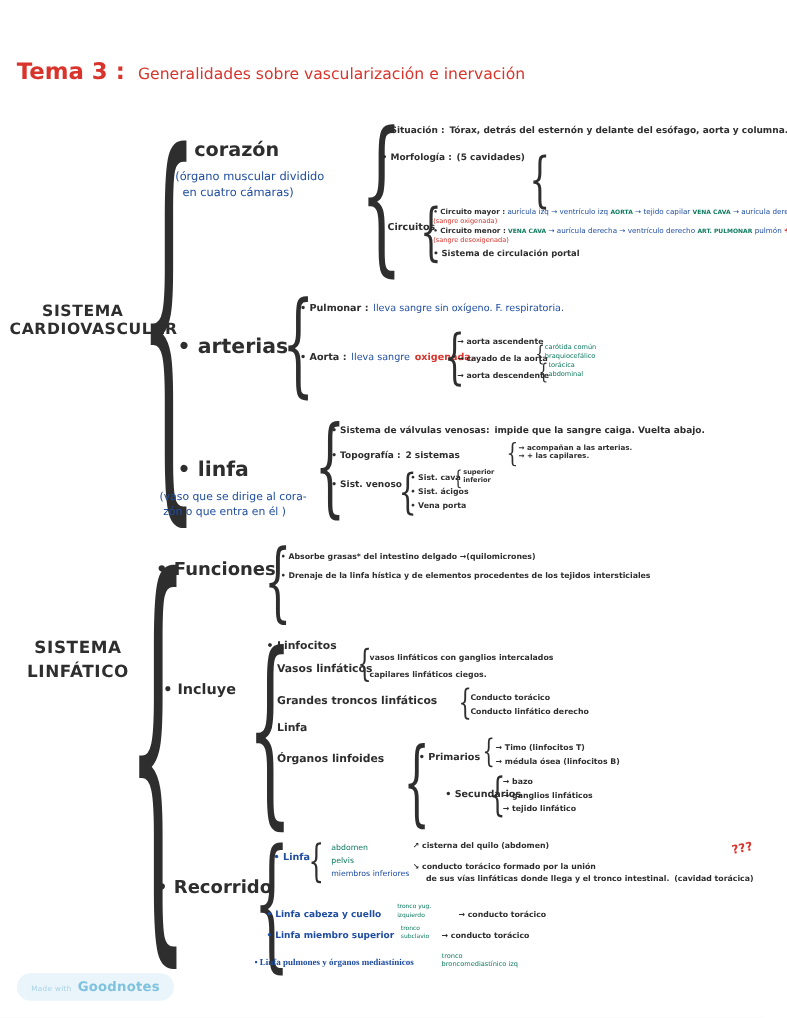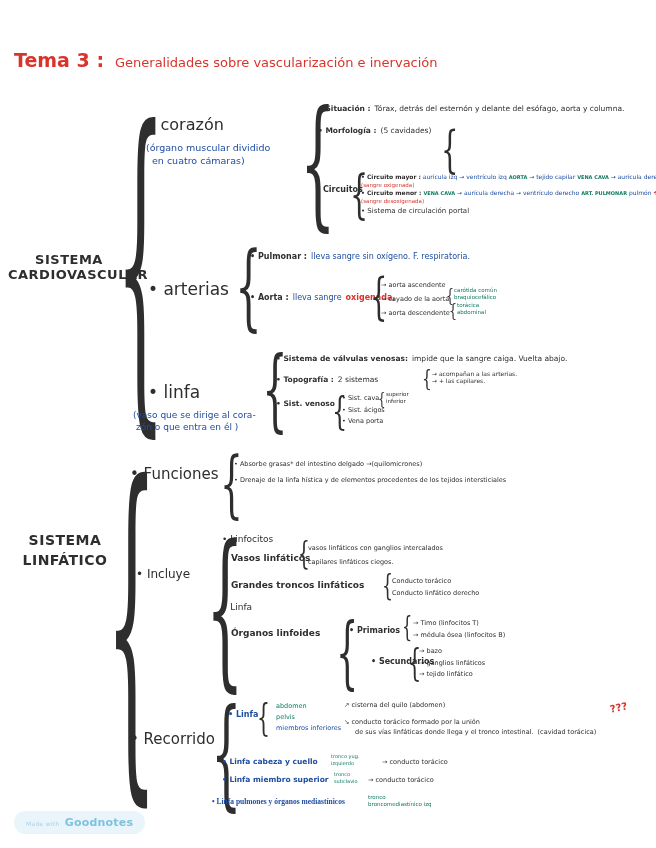--- a/index.html
+++ b/index.html
@@ -1,21 +1,21 @@
 <!DOCTYPE html>
 <html><head>
 <meta charset="utf-8">
 <style>
   * { margin:0; padding:0; box-sizing:border-box; }
   html,body { width:656px; height:848px; }
   body { background:#e9e9e9; font-family:"DejaVu Sans", sans-serif; }
   .page { position:relative; width:656px; height:848px; background:#ffffff; overflow:hidden; }
   .abs { position:absolute; white-space:nowrap; line-height:1.15; }
   .row span { margin-right:4px; }
-  .k { color:#2e2e2e; }
+  .k { color:#2e2e2e;font-weight:bold; }
   .b { color:#1f4da0; }
   .r { color:#d8342c; }
   .g { color:#0e7a5f; }
   .bold { font-weight:bold; }
   .ctr { text-align:center; }
   .brace { position:absolute; color:#2e2e2e; font-family:"DejaVu Serif", serif;
            font-weight:400; line-height:0.95; transform-origin:left top; }
   .tagcol { position:absolute; line-height:1.2; }
   .badge { position:absolute; left:14px; top:811px; background:#eaf5fb; border-radius:13px;
            padding:5px 12px; display:flex; align-items:baseline; gap:5px; }

